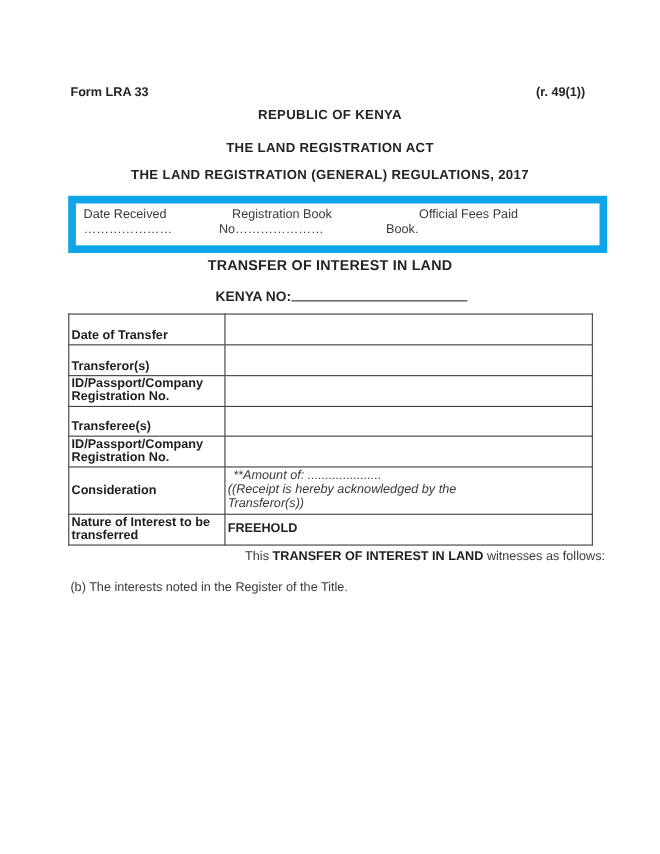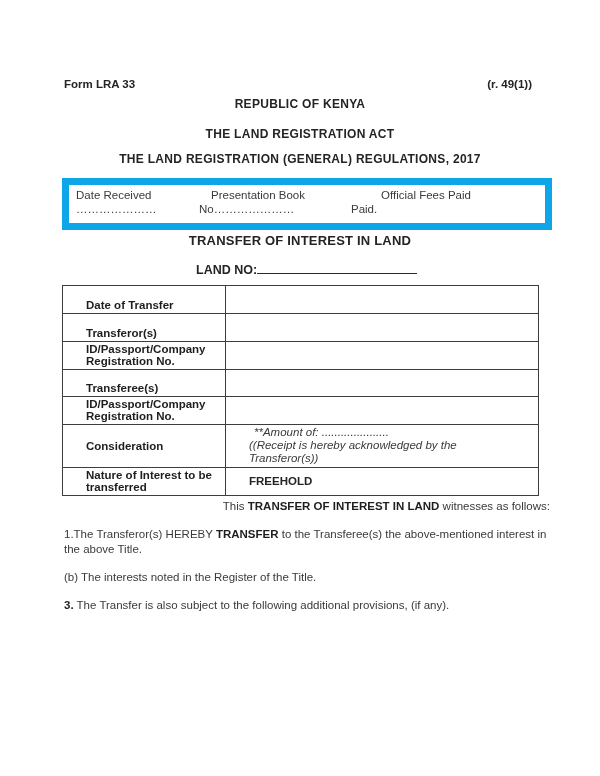--- a/index.html
+++ b/index.html
@@ -92,21 +92,21 @@
     position: absolute;
     left: 62px;
     top: 285px;
     width: 477px;
     border-collapse: collapse;
     table-layout: fixed;
     font-size: 11.5px;
   }
   .main-table td {
     border: 1px solid #3d3d3d;
-    padding: 1px 6px 2px 23px;
+    padding: 1px 6px 2px 2px;
     overflow: hidden;
     margin-left: 25px;
   }
   .main-table td.label-cell {
     width: 133px;
     font-weight: bold;
     color: #1e1e1e;
   }
   .row-h28 { height: 28px; }
   .row-h27 { height: 27px; }
@@ -147,29 +147,29 @@
     <span>(r. 49(1))</span>
   </div>
 
   <div class="heading heading1">REPUBLIC OF KENYA</div>
   <div class="heading heading2">THE LAND REGISTRATION ACT</div>
   <div class="heading heading3">THE LAND REGISTRATION (GENERAL) REGULATIONS, 2017</div>
 
   <div class="fees-box">
     <span class="fees-l1 fees-c1">Date Received</span>
     <span class="fees-l2 fees-c1">…………………</span>
-    <span class="fees-l1 fees-c2a">Presentation Book</span>
+    <span class="fees-l1 fees-c2a">Registration Book</span>
     <span class="fees-l2 fees-c2b">No…………………</span>
     <span class="fees-l1 fees-c3a">Official Fees Paid</span>
-    <span class="fees-l2 fees-c3b">Paid.</span>
+    <span class="fees-l2 fees-c3b">Book.</span>
   </div>
 
   <div class="doc-title">TRANSFER OF INTEREST IN LAND</div>
   <div class="title-no">
-    <span>LAND NO:</span><span class="title-no-line"></span>
+    <span>KENYA NO:</span><span class="title-no-line"></span>
   </div>
 
   <table class="main-table">
     <tbody>
         <tr class="row-h28">
       <td class="label-cell va-b">Date of Transfer</td>
       <td></td>
     </tr>
     <tr class="row-h28">
       <td class="label-cell va-b">Transferor(s)</td>
@@ -199,20 +199,18 @@
     <tr class="row-h25">
       <td class="label-cell va-m">Nature of Interest to be transferred</td>
       <td class="b va-m">FREEHOLD</td>
     </tr>
   </tbody>
     </table>
 
   <div class="body-text">
     <p class="intro"><span>This </span><span class="b">TRANSFER OF INTEREST IN LAND</span><span> witnesses as follows:</span></p>
 
-    <p><span>1.The Transferor(s) HEREBY </span><span class="b">TRANSFER</span><span> to the Transferee(s) the above-mentioned interest in the above Title.</span></p>
 
     <p>(b) The interests noted in the Register of the Title.</p>
 
-    <p><span class="b">3.</span><span> The Transfer is also subject to the following additional provisions, (if any).</span></p>
   </div>
 
 </div>
 
 </body></html>

